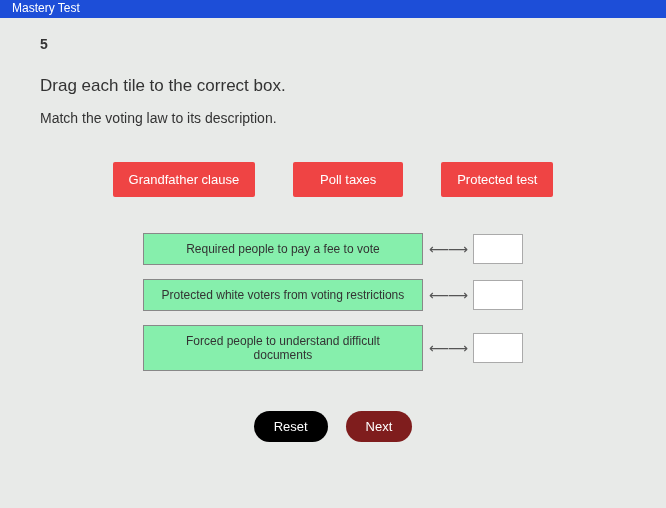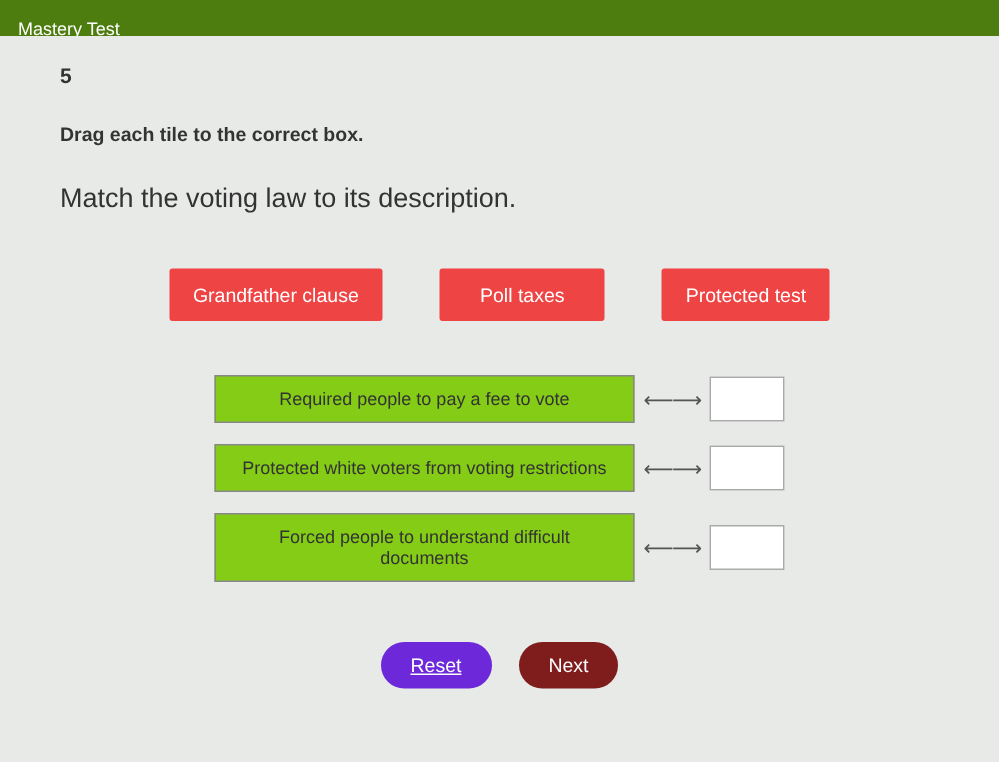--- a/index.html
+++ b/index.html
@@ -9,44 +9,43 @@
     }
     body {
       font-family: Arial, Helvetica, sans-serif;
       background: #e8eae8;
       width: 666px;
       height: 508px;
       overflow: hidden;
       position: relative;
     }
     .header-bar {
-      background: #4d7c0f;
+      background: #1d4ed8;
       color: #fff;
-      padding: 12px 12px;
+      padding: 1px 12px;
       font-size: 12px;
       height: 18px;
       overflow: hidden;
     }
     .content {
       padding: 18px 40px 0 40px;
     }
     .question-number {
       font-weight: bold;
       font-size: 14px;
       color: #333;
       margin-bottom: 24px;
     }
     .instruction-main {
-      font-size: 13px;
+      font-size: 17px;
       color: #333;
-      margin-bottom: 25px;
-      font-weight: bold;
+      margin-bottom: 14px;
     }
     .instruction-sub {
-      font-size: 18px;
+      font-size: 14px;
       color: #333;
       margin-bottom: 36px;
     }
     .tiles-row {
       display: flex;
       justify-content: center;
       gap: 38px;
       margin-bottom: 36px;
     }
     .tile {
@@ -66,21 +65,21 @@
       gap: 14px;
       margin-bottom: 40px;
     }
     .desc-row {
       display: flex;
       align-items: center;
       gap: 6px;
     }
     .desc-box {
       border: 1px solid #888;
-      background: #84cc16;
+      background: #86efac;
       padding: 8px 14px;
       font-size: 12px;
       color: #333;
       width: 280px;
       text-align: center;
     }
     .arrow {
       font-size: 14px;
       color: #555;
       letter-spacing: -1px;
@@ -99,22 +98,21 @@
     }
     .btn {
       padding: 8px 20px;
       border: none;
       border-radius: 16px;
       font-size: 13px;
       color: #fff;
       cursor: pointer;
     }
     .btn-reset {
-      background: #6d28d9;
-      text-decoration: underline;
+      background: #000000;
     }
     .btn-next {
       background: #7f1d1d;
     }
   </style>
 </head>
 <body>
 
 <div class="header-bar">
   <span>Mastery Test</span>

